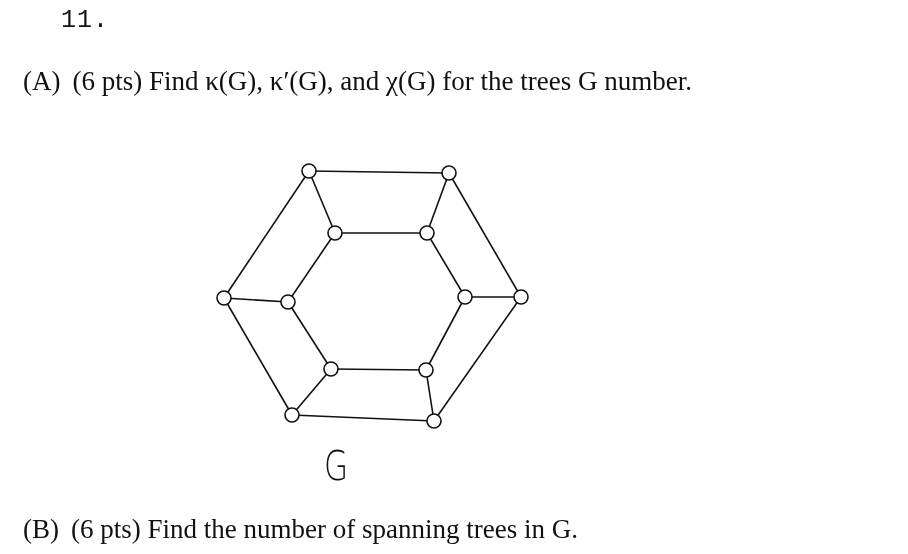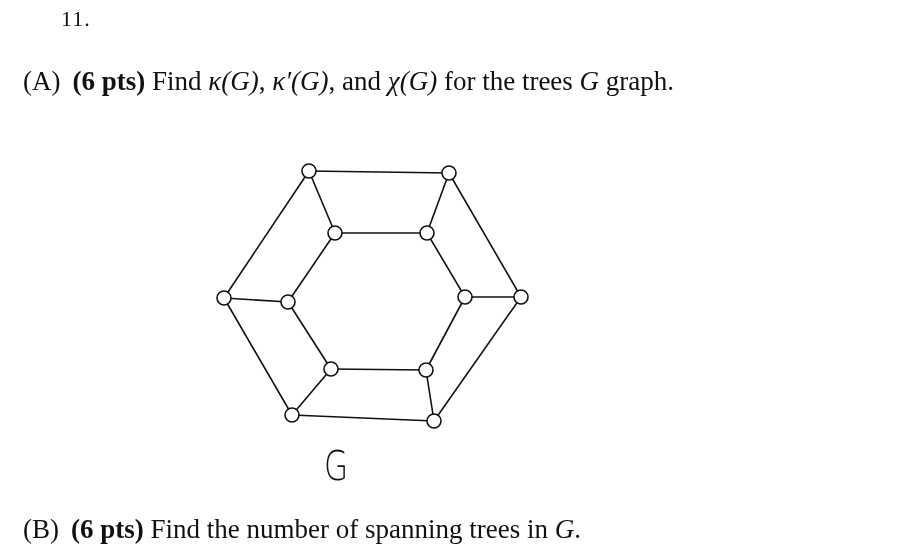--- a/index.html
+++ b/index.html
@@ -1,39 +1,39 @@
 <!DOCTYPE html>
 <html><head>
 <meta charset="utf-8">
 <style>
   html, body { margin: 0; padding: 0; background: #ffffff; }
   body { width: 908px; height: 554px; position: relative; overflow: hidden;
          font-family: "DejaVu Serif", "Liberation Serif", serif; color: #111; }
-  .problem-number { position: absolute; left: 61px; top: 6px; font-size: 22px;
-         font-family: Liberation Serif, serif; letter-spacing: 1px; }
+  .problem-number { position: absolute; left: 61px; top: 6px; font-size: 25px;
+         font-family: Liberation Mono, monospace; letter-spacing: 1px; }
   .part-line { position: absolute; left: 23px; font-size: 27px;
          font-family: "Liberation Serif", serif; white-space: nowrap; }
   .part-a { top: 66px; }
   .part-b { top: 514px; }
   .part-label { margin-right: 12px; }
-  .pts { font-weight: bold; }
-  .math { font-style: italic; }
+  .pts { font-weight: normal; }
+  .math { }
   .graph { position: absolute; left: 0; top: 0; width: 908px; height: 554px; }
   .graph-label { position: absolute; left: 324px; top: 443px; font-size: 40px;
          font-family: "DejaVu Sans", sans-serif; font-weight: 300; transform: scaleX(0.78);
          transform-origin: left top; }
 </style>
 </head>
 <body>
 
 <div class="problem-number">11.</div>
 
 <div class="part-line part-a">
   <span class="part-label">(A)</span><span class="pts">(6 pts)</span>
-  <span>Find </span><span class="math">κ(G)</span><span>, </span><span class="math">κ′(G)</span><span>, and </span><span class="math">χ(G)</span><span> for the trees </span><span class="math">G</span><span> graph.</span>
+  <span>Find </span><span class="math">κ(G)</span><span>, </span><span class="math">κ′(G)</span><span>, and </span><span class="math">χ(G)</span><span> for the trees </span><span class="math">G</span><span> number.</span>
 </div>
 
 <svg class="graph" viewBox="0 0 908 554" xmlns="http://www.w3.org/2000/svg">
   <g id="edges">
       <line x1="309" y1="171" x2="449" y2="173" stroke="#111111" stroke-width="1.6"></line>
       <line x1="449" y1="173" x2="521" y2="297" stroke="#111111" stroke-width="1.6"></line>
       <line x1="521" y1="297" x2="434" y2="421" stroke="#111111" stroke-width="1.6"></line>
       <line x1="434" y1="421" x2="292" y2="415" stroke="#111111" stroke-width="1.6"></line>
       <line x1="292" y1="415" x2="224" y2="298" stroke="#111111" stroke-width="1.6"></line>
       <line x1="224" y1="298" x2="309" y2="171" stroke="#111111" stroke-width="1.6"></line>

